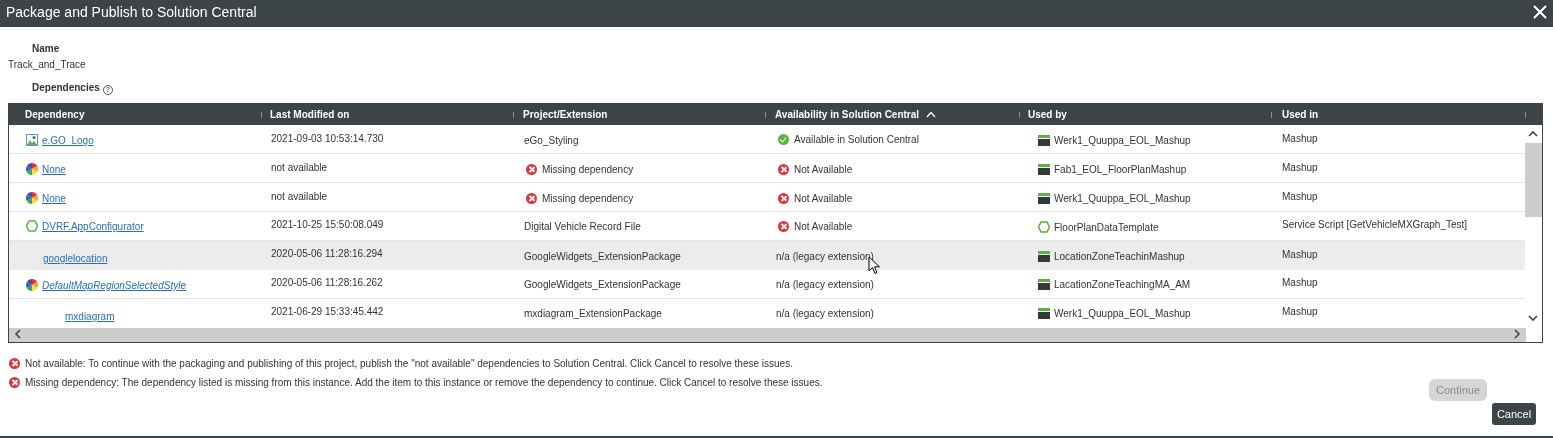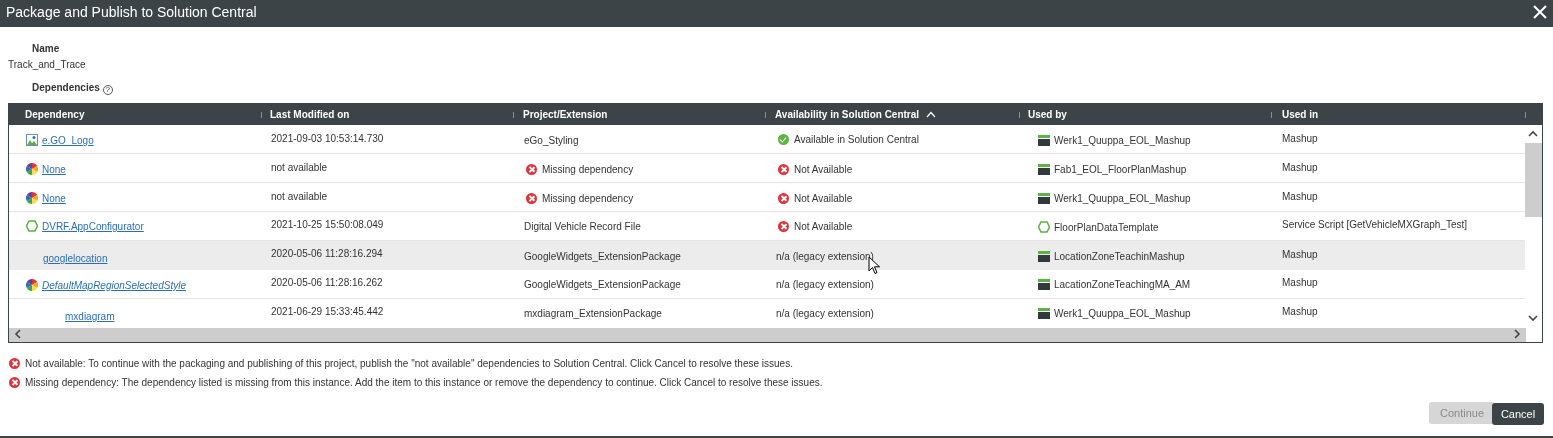--- a/index.html
+++ b/index.html
@@ -34,22 +34,22 @@
 
     .msg { position: absolute; left: 9px; font-size: 10px; color: #333; white-space: nowrap; }
     .err-ico { display: inline-block; width: 11px; height: 11px; border-radius: 50%; background: #e0333a; vertical-align: -2px; margin-right: 5px; position: relative; }
     .err-ico::before, .err-ico::after { content: ""; position: absolute; left: 5px; top: 2px; width: 1.5px; height: 7px; background: #fff; }
     .err-ico::before { transform: rotate(45deg); }
     .err-ico::after { transform: rotate(-45deg); }
     .ok-ico { display: inline-block; width: 11px; height: 11px; border-radius: 50%; background: #5cb342; vertical-align: -2px; margin-right: 5px; position: relative; }
     .ok-ico::after { content: ""; position: absolute; left: 3px; top: 2px; width: 3px; height: 5px; border-right: 1.5px solid #fff; border-bottom: 1.5px solid #fff; transform: rotate(40deg); }
 
     .btn { position: absolute; height: 22px; line-height: 22px; font-size: 11px; text-align: center; border-radius: 3px; cursor: pointer; }
-    .btn-continue { left: 1429px; top: 402px; width: 66px; background: #d6d6d6; color: #8a8a8a; }
-    .btn-cancel { left: 1492px; top: 403px; width: 52px; background: #3c4447; color: #fff; }
+    .btn-continue { left: 1429px; top: 379px; width: 58px; background: #d6d6d6; color: #8a8a8a; border-radius: 6px; }
+    .btn-cancel { left: 1492px; top: 403px; width: 44px; background: #3c4447; color: #fff; }
     .bottom-line { position: absolute; left: 0; top: 436px; width: 1553px; height: 2px; background: #3c4447; }
 
     .cursor { position: absolute; left: 868px; top: 256px; width: 14px; height: 20px; }
   </style>
 </head>
 <body>
 
 <div class="titlebar">
   <span class="title">Package and Publish to Solution Central</span>
   <span class="close">

